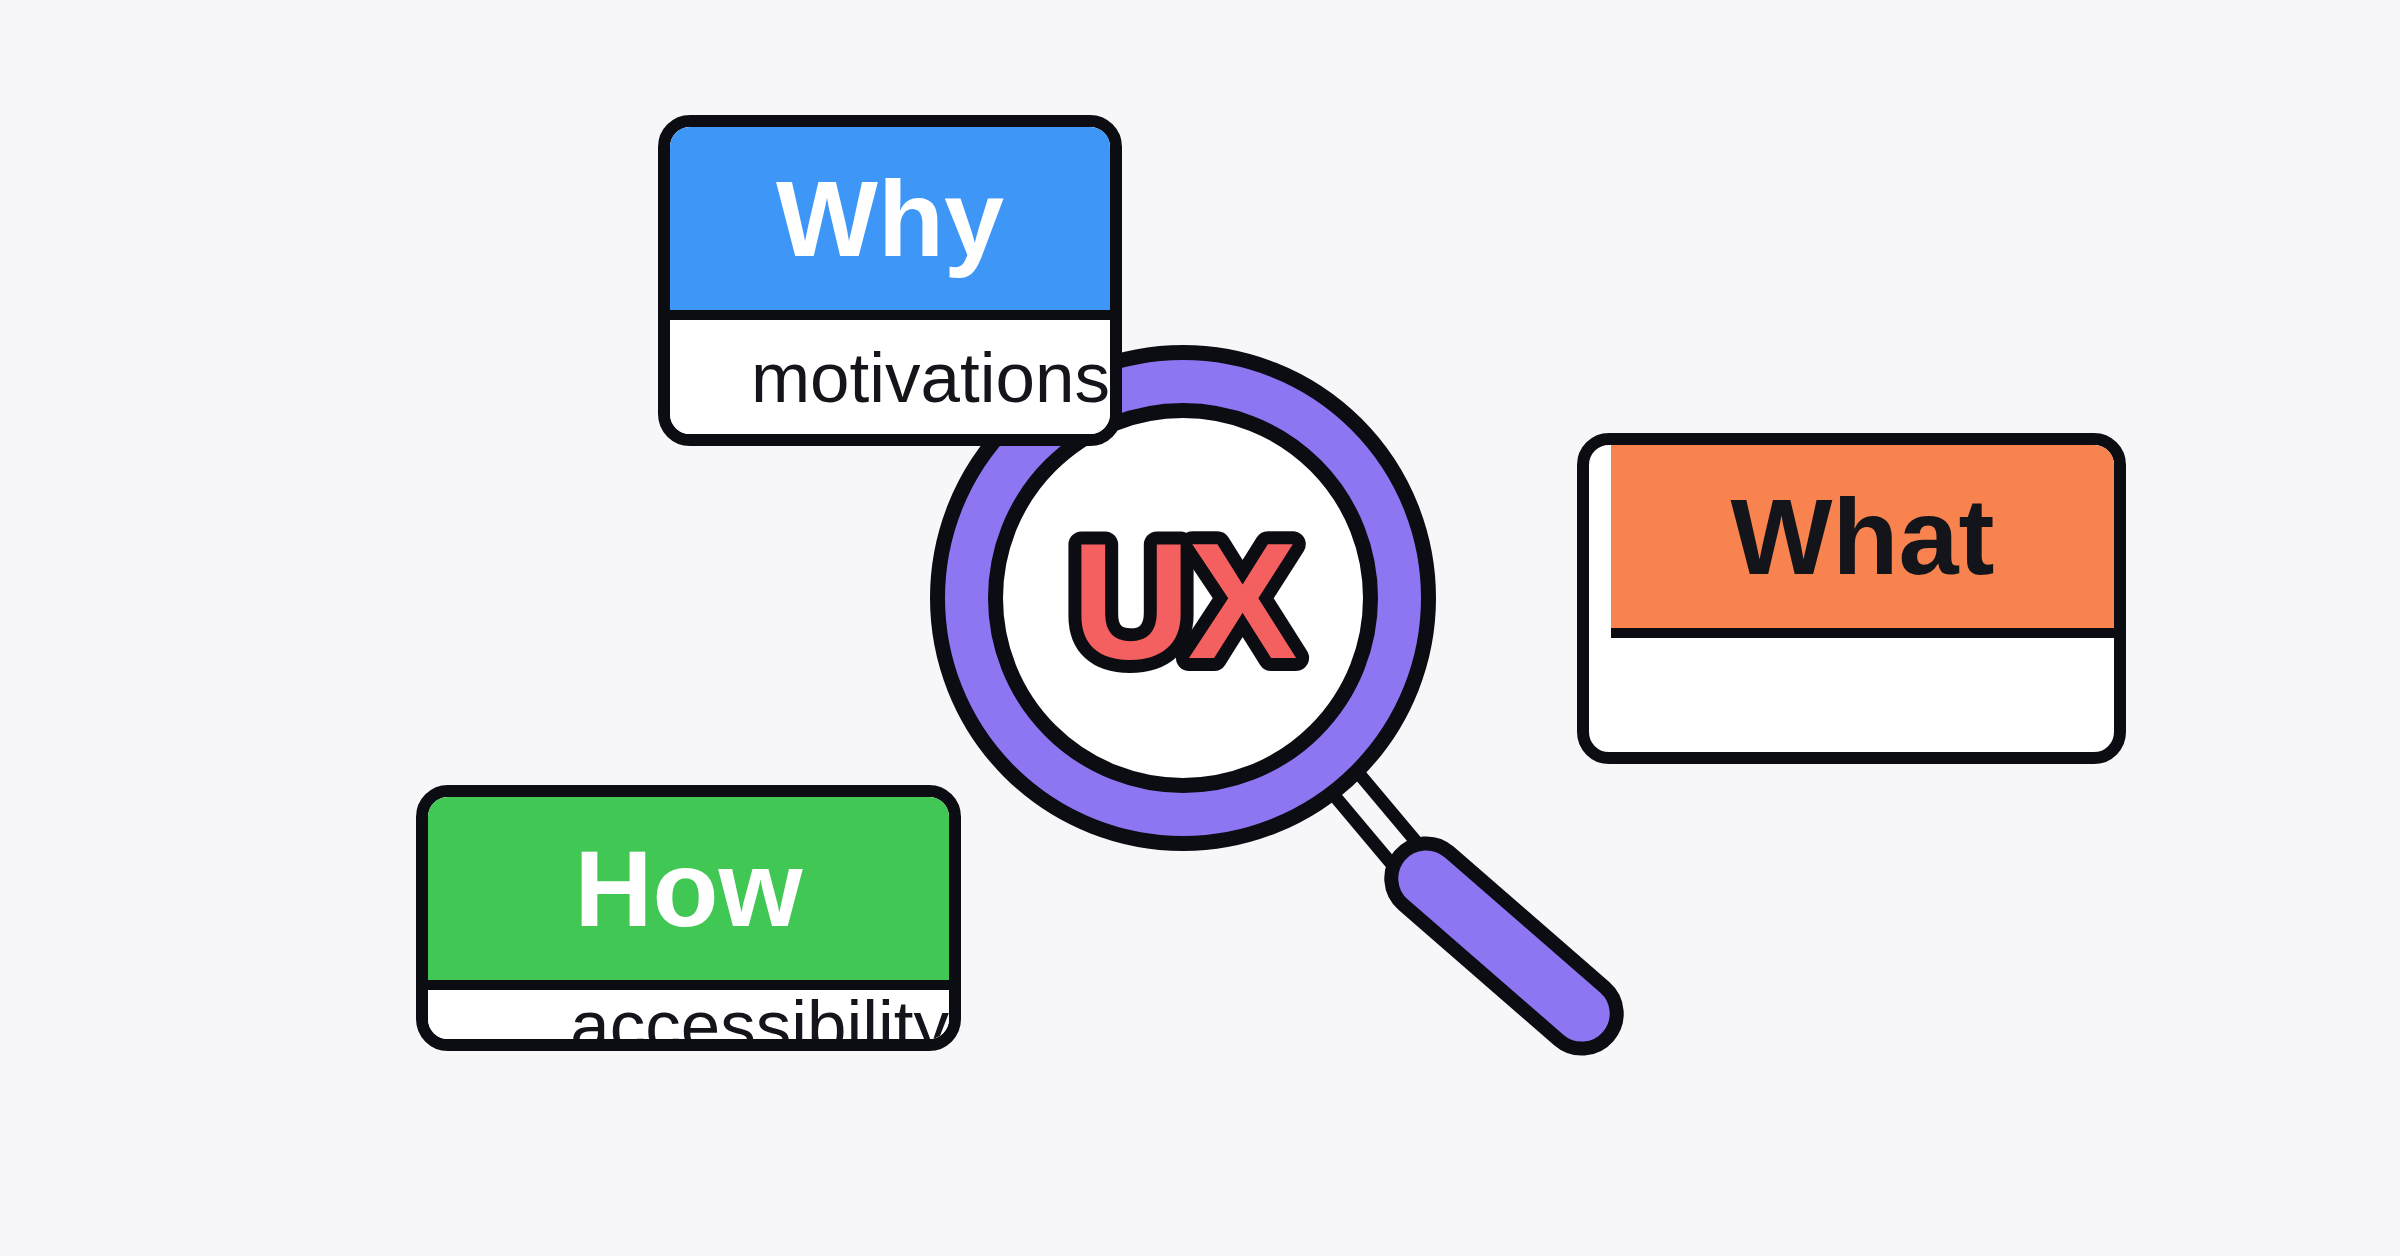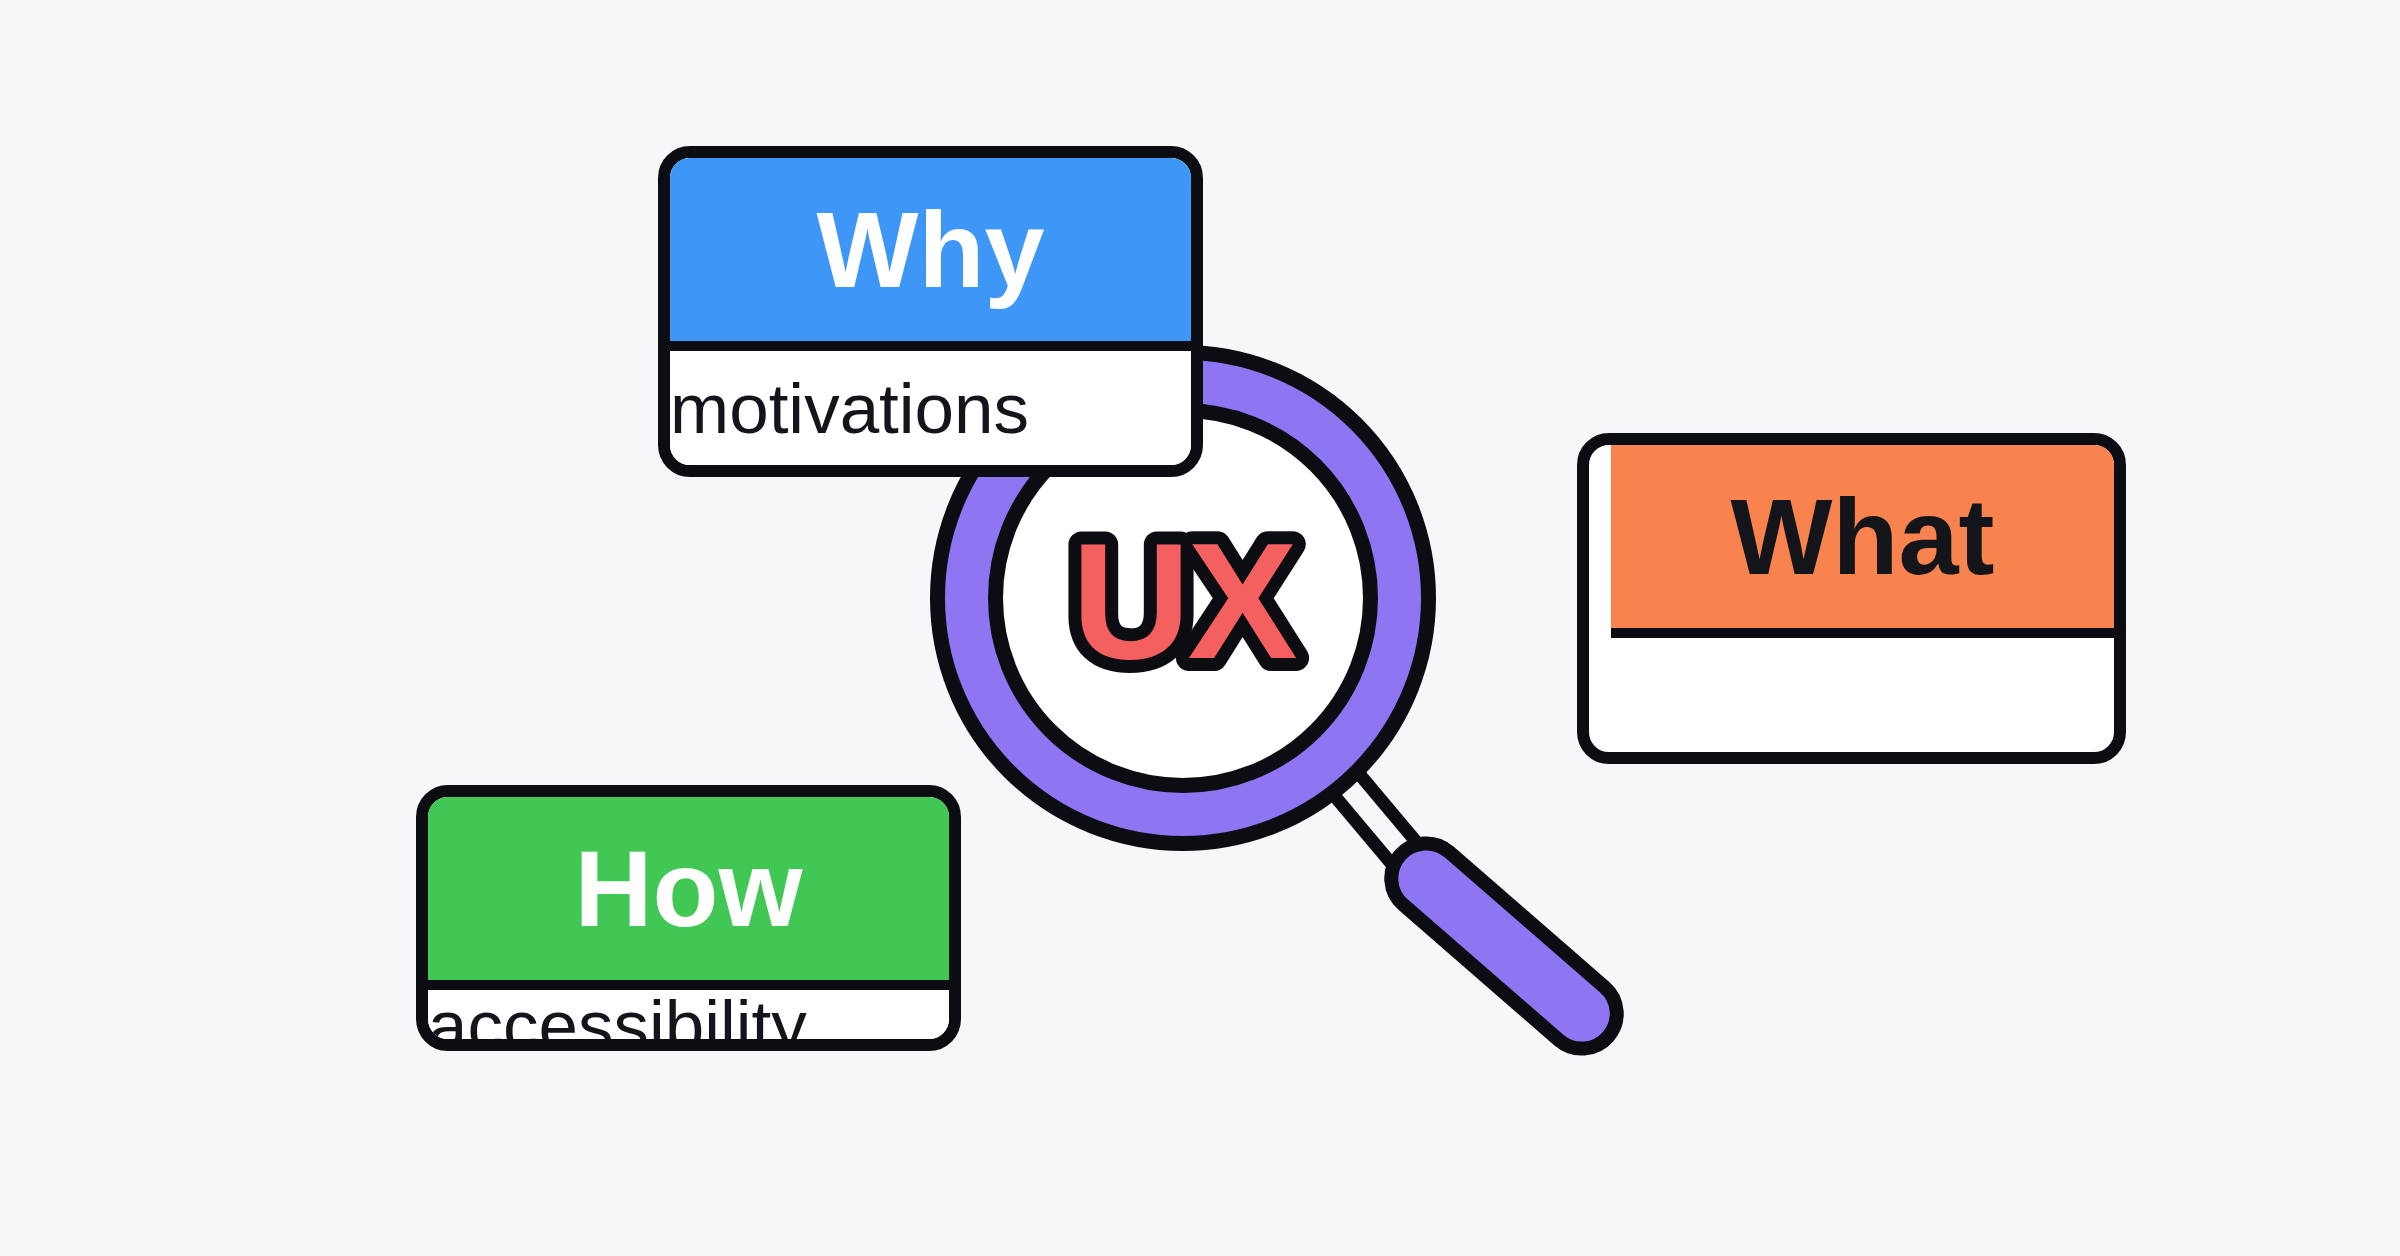--- a/index.html
+++ b/index.html
@@ -59,26 +59,26 @@
     border-radius: 32px;
     display: flex; flex-direction: column; overflow: hidden;
   }
   .card-header {
     height: 193px; flex: none;
     display: flex; align-items: center; justify-content: center;
     border-bottom: 10px solid var(--outline);
   }
   .card-footer {
     flex: 1; background: var(--white);
-    display: flex; align-items: center; justify-content: flex-start;
+    display: flex; align-items: center; justify-content: flex-end;
   }
   .card-title { font-size: 108px; font-weight: 700; line-height: 1; }
   .card-subtitle { font-size: 71px; font-weight: 500; color: var(--dark); line-height: 1; }
 
-  .card-why  { left: 658px;  top: 146px; width: 545px; height: 331px; }
+  .card-why  { left: 658px;  top: 115px; width: 464px; height: 331px; }
   .card-what { left: 1577px; top: 433px; width: 549px; height: 331px; padding-left: 22px; }
   .card-how  { left: 416px;  top: 785px; width: 545px; height: 266px; }
 
   .card-why  .card-header { background: var(--blue); }
   .card-what .card-header { background: var(--orange); }
   .card-how  .card-header { background: var(--green); }
 
   .card-why  .card-title { color: var(--white); }
   .card-what .card-title { color: var(--dark); }
   .card-how  .card-title { color: var(--white); }

